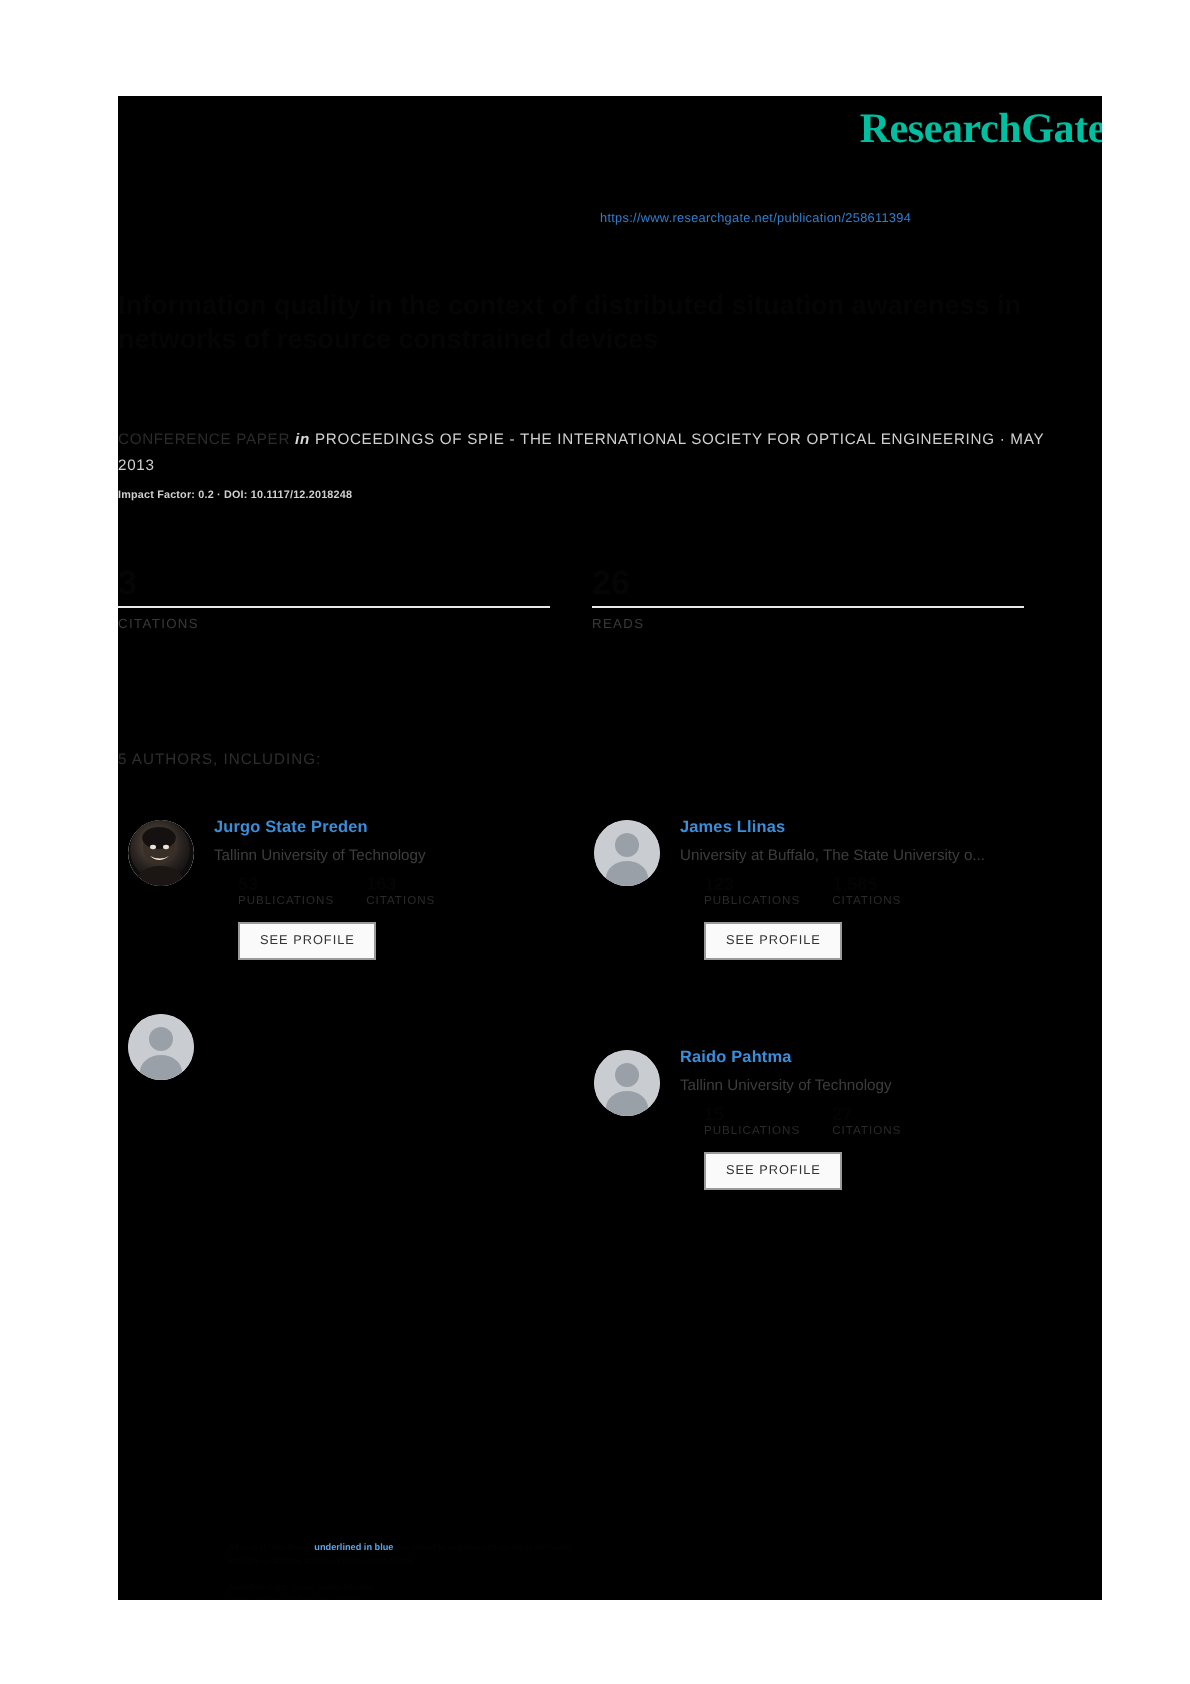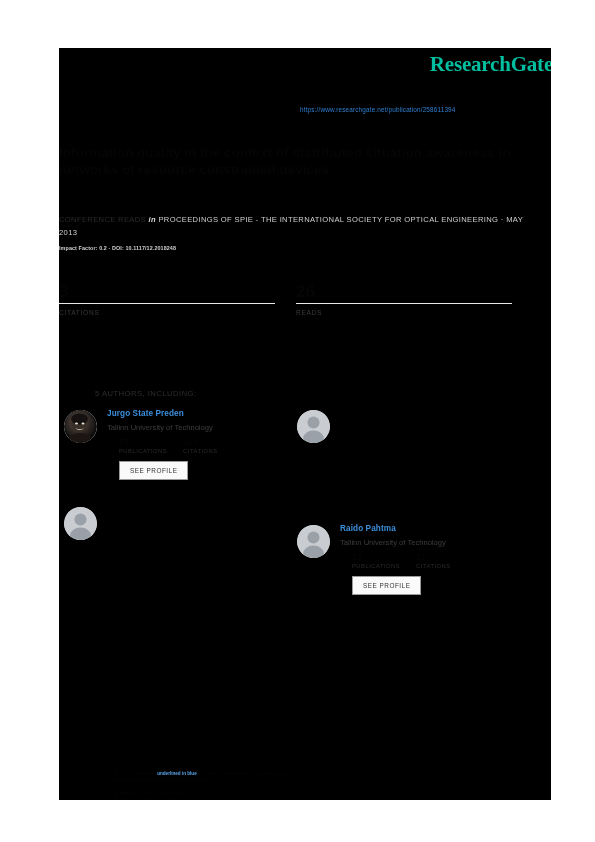--- a/index.html
+++ b/index.html
@@ -123,25 +123,24 @@
     margin-top: 5px;
     font-size: 6.6px;
     letter-spacing: 0.7px;
     color: #3a3a3a;
   }
 
   
   .authors-heading {
     position: absolute;
     left: 0px;
-    top: 341px;
+    top: 327px;
     font-size: 7.6px;
     letter-spacing: 0.5px;
     color: #2e2e2e;
-    padding-left: 36px;
   }
 
   .authors-grid {
     position: absolute;
     left: 0px;
     top: 360px;
     width: 475px;
   }
   .author {
     position: absolute;
@@ -236,21 +235,21 @@
 
 <div class="page-canvas">
 
   <div class="rg-logo">ResearchGate</div>
 
   <a class="rg-url" href="#">https://www.researchgate.net/publication/258611394</a>
 
   <div class="pub-title">Information quality in the context of distributed situation awareness in networks of resource constrained devices</div>
 
   <div class="conf-line">
-    <span>CONFERENCE READS</span>
+    <span>CONFERENCE PAPER</span>
     <span class="in-word">in</span>
     <span class="src">PROCEEDINGS OF SPIE - THE INTERNATIONAL SOCIETY FOR OPTICAL ENGINEERING</span><span class="src">&nbsp;·&nbsp;</span><span class="src">MAY 2013</span>
   </div>
 
   <div class="impact-line">Impact Factor: 0.2 · DOI: 10.1117/12.2018248</div>
 
   <div class="stats">
     <div class="stat-col left">
       <div class="stat-number">3</div>
       <div class="stat-rule"></div>
@@ -317,20 +316,35 @@
                 <circle cx="16.5" cy="16.5" r="16.5"></circle>
               </clipPath>
             </defs>
           <g clip-path="url(#cl1)">
             <rect width="33" height="33" fill="#c9ccd1"></rect>
             <circle cx="16.5" cy="12.5" r="6" fill="#9aa0a8"></circle>
             <ellipse cx="16.5" cy="29" rx="10.5" ry="8.5" fill="#9aa0a8"></ellipse>
           </g>
         </svg>
       </div>
+      <div class="author-body">
+        <div class="author-name">James Llinas</div>
+        <div class="author-affil">University at Buffalo, The State University o...</div>
+        <div class="author-metrics">
+          <div>
+            <div class="metric-num">123</div>
+            <div class="metric-label">PUBLICATIONS</div>
+          </div>
+          <div>
+            <div class="metric-num">1,585</div>
+            <div class="metric-label">CITATIONS</div>
+          </div>
+        </div>
+        <div class="see-profile">SEE PROFILE</div>
+      </div>
     </div>
 
     <div class="author c2">
       <div class="avatar">
         <svg width="33" height="33" viewBox="0 0 33 33">
           <defs>
               <clipPath id="cl2">
                 <circle cx="16.5" cy="16.5" r="16.5"></circle>
               </clipPath>
             </defs>

